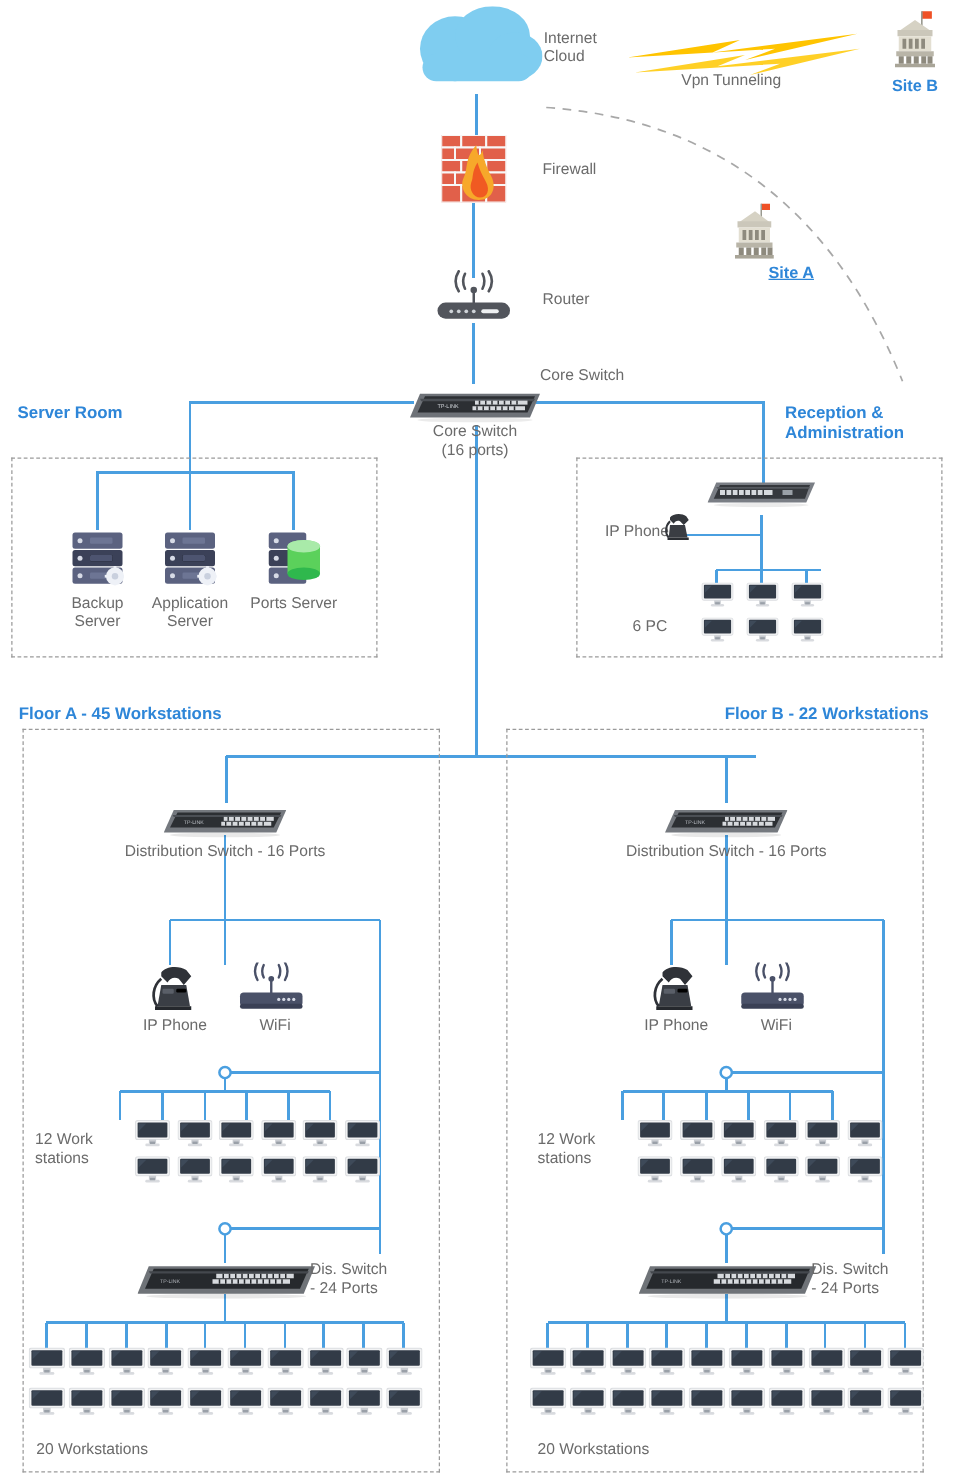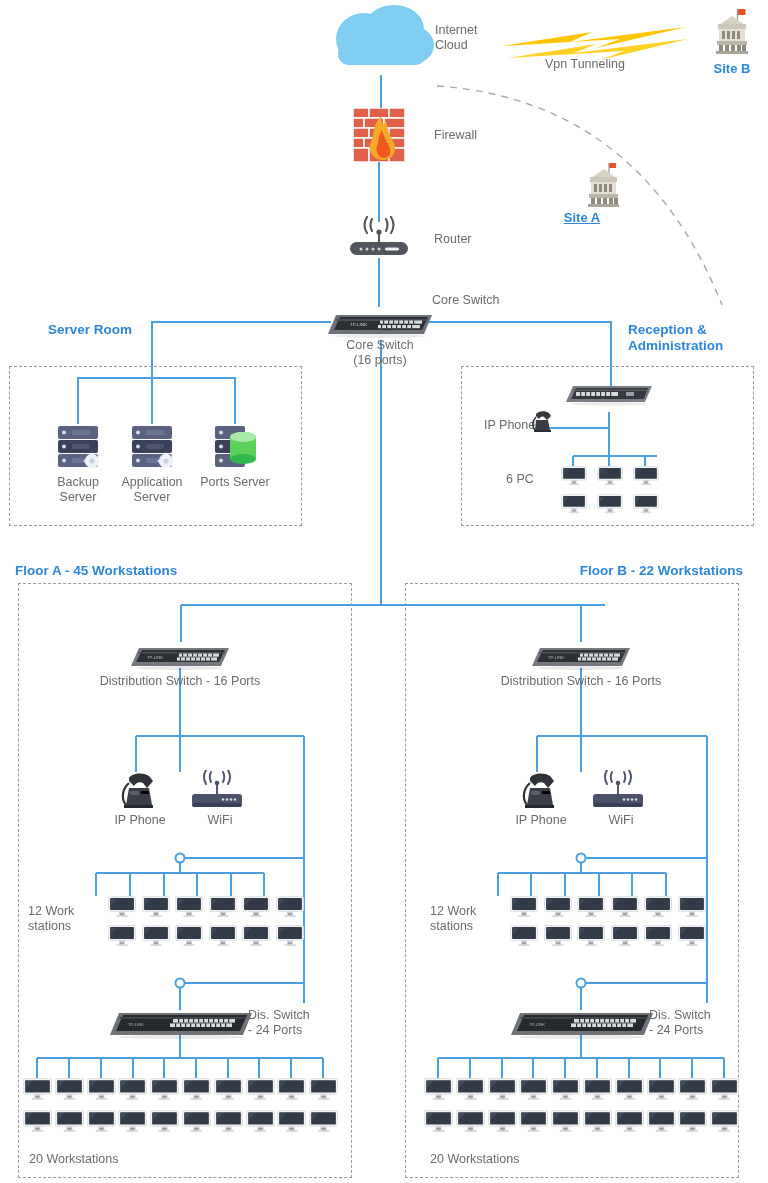--- a/index.html
+++ b/index.html
@@ -212,21 +212,21 @@
       <g fill="#8e8a7e">
         <rect x="6" y="36" width="4" height="6"></rect>
           <rect x="12" y="36" width="4" height="6"></rect>
         <rect x="18" y="36" width="4" height="6"></rect>
           <rect x="24" y="36" width="4" height="6"></rect>
         <rect x="29" y="36" width="4" height="6"></rect>
       </g>
       <rect x="3" y="42" width="31" height="3" fill="#a9a598"></rect>
     </svg>
   </div>
-  <div class="site-lbl" style="left:542px;top:210px;width:80px;text-decoration:underline;" id="siteALbl">Site A</div>
+  <div class="site-lbl" style="left:593px;top:210px;width:80px;text-decoration:underline;" id="siteALbl">Site A</div>
 
   <div class="node" style="left:348px;top:216px;width:62px;height:42px;">
     <svg width="62" height="42" viewBox="0 0 62 42">
       <g fill="none" stroke="#52555c" stroke-width="2.1" stroke-linecap="round">
         <path d="M24 15 Q21 9 24 3"></path>
           <path d="M38 15 Q41 9 38 3"></path>
         <path d="M19 17 Q14 9 19 1"></path>
           <path d="M43 17 Q48 9 43 1"></path>
       </g>
       <circle cx="31" cy="16" r="2.6" fill="#52555c"></circle>
@@ -268,21 +268,21 @@
           <rect x="68" y="17" width="1.2" height="3.2"></rect>
         <rect x="73" y="17" width="1.2" height="3.2"></rect>
           <rect x="78" y="17" width="1.2" height="3.2"></rect>
         <rect x="83" y="17" width="1.2" height="3.2"></rect>
       </g>
       <ellipse cx="52" cy="28" rx="46" ry="2" fill="#000" opacity="0.08"></ellipse>
     </svg>
   </div>
   <div class="lbl-c" style="left:300px;top:338px;width:160px;" id="csLbl">Core Switch<br>(16 ports)</div>
 
-  <div class="zone-title" style="left:14px;top:322px;margin-left:34px;" id="srTitle">Server Room</div>
+  <div class="zone-title" style="left:14px;top:322px;" id="srTitle">Server Room</div>
   <div id="serverRoomNodes">
       <div class="node" style="left: 56px; top: 424px; width: 44px; height: 48px;"><svg width="44" height="48" viewBox="0 0 44 48">
           <rect x="2" y="2" width="40" height="13" rx="2" fill="#5b6280"></rect>
           <rect x="2" y="16" width="40" height="13" rx="2" fill="#3b4158"></rect>
           <rect x="2" y="30" width="40" height="13" rx="2" fill="#5b6280"></rect>
           <circle cx="8" cy="8.5" r="2" fill="#d7dbe6"></circle>
           <circle cx="8" cy="22.5" r="2" fill="#d7dbe6"></circle>
           <circle cx="8" cy="36.5" r="2" fill="#d7dbe6"></circle>
           <rect x="16" y="6" width="18" height="5" rx="1" fill="#6d7594"></rect>
           <rect x="16" y="20" width="18" height="5" rx="1" fill="#4c melts"></rect>
@@ -364,21 +364,21 @@
   </div>
   <div class="lbl" style="left:484px;top:418px;" id="recPhoneLbl">IP Phone</div>
   <div class="node" style="left:530px;top:408px;width:26px;height:26px;">
     <svg width="26" height="26" viewBox="0 0 26 26">
       <path d="M6 6 C8 3 15 2 19 5 L21 8 L17 12 L14 9 C12 8 10 9 9 11 L6 8 Z" fill="#34373c"></path>
       <path d="M6 12 L18 12 L20 22 L5 22 Z" fill="#3a3d43"></path>
       <path d="M4 22 L21 22 L21 24 L4 24 Z" fill="#2b2e33"></path>
       <path d="M6 9 C2 13 2 19 5 22" fill="none" stroke="#34373c" stroke-width="1.6"></path>
     </svg>
   </div>
-  <div class="lbl" style="left:506px;top:472px;text-align:right;" id="recPcLbl">6 PC</div>
+  <div class="lbl" style="left:506px;top:494px;text-align:right;" id="recPcLbl">6 PC</div>
   <div id="receptionPcs">
       <div class="node" style="left: 561px; top: 466px; width: 26px; height: 22px;"><svg width="26" height="21" viewBox="0 0 34 28">
           <rect x="0.5" y="0.5" width="33" height="18.5" rx="2" fill="#f2f3f4" stroke="#dcdee1" stroke-width="1"></rect>
           <rect x="2.5" y="2.5" width="29" height="14.5" rx="1" fill="#323b47"></rect>
           <path d="M3.5 3.5 L11 3.5 L3.5 11 Z" fill="#3e4a59"></path>
           <rect x="13.5" y="19" width="7" height="4" fill="#c9ccd1"></rect>
           <rect x="10" y="23" width="14" height="2.6" rx="1.3" fill="#d9dbdf"></rect>
           <rect x="14.5" y="21" width="5" height="2.4" fill="#9aa0a8"></rect>
         </svg></div>
       <div class="node" style="left: 597px; top: 466px; width: 26px; height: 22px;"><svg width="26" height="21" viewBox="0 0 34 28">

